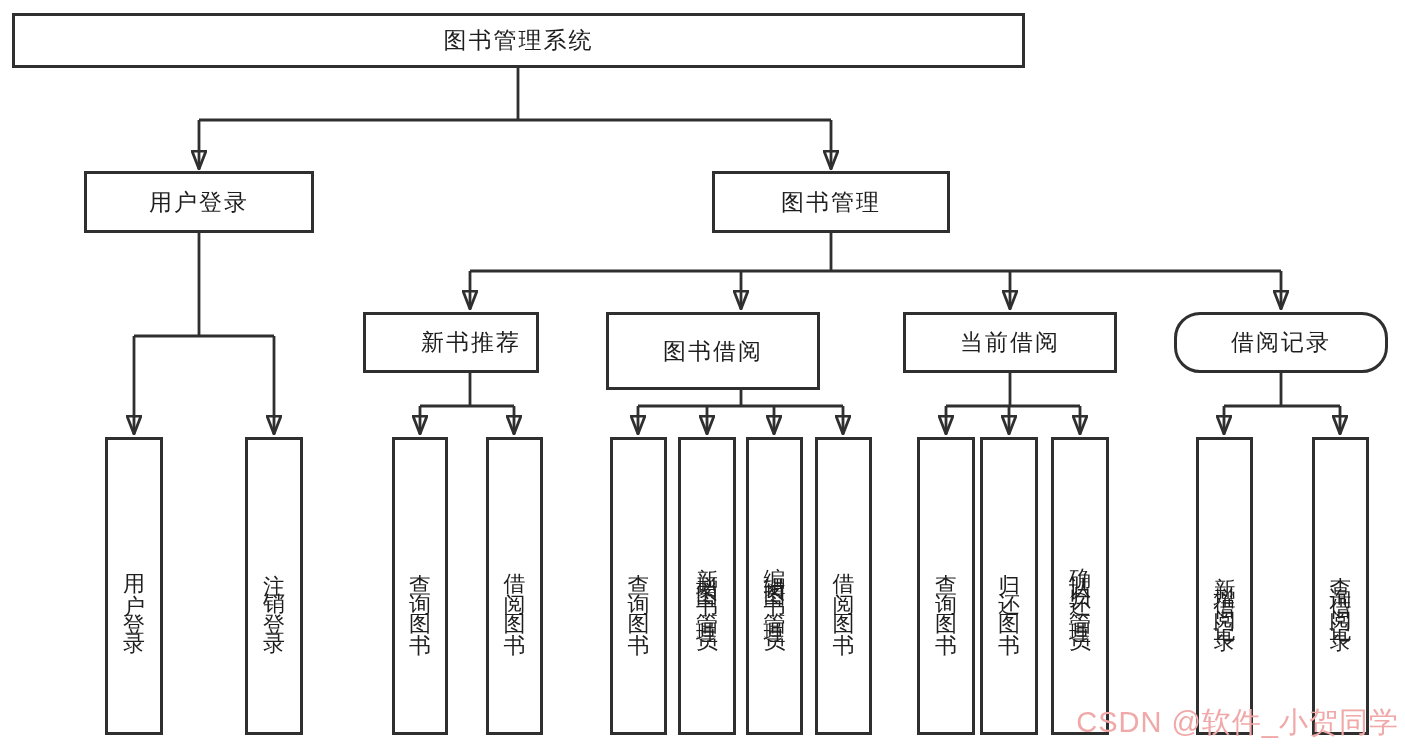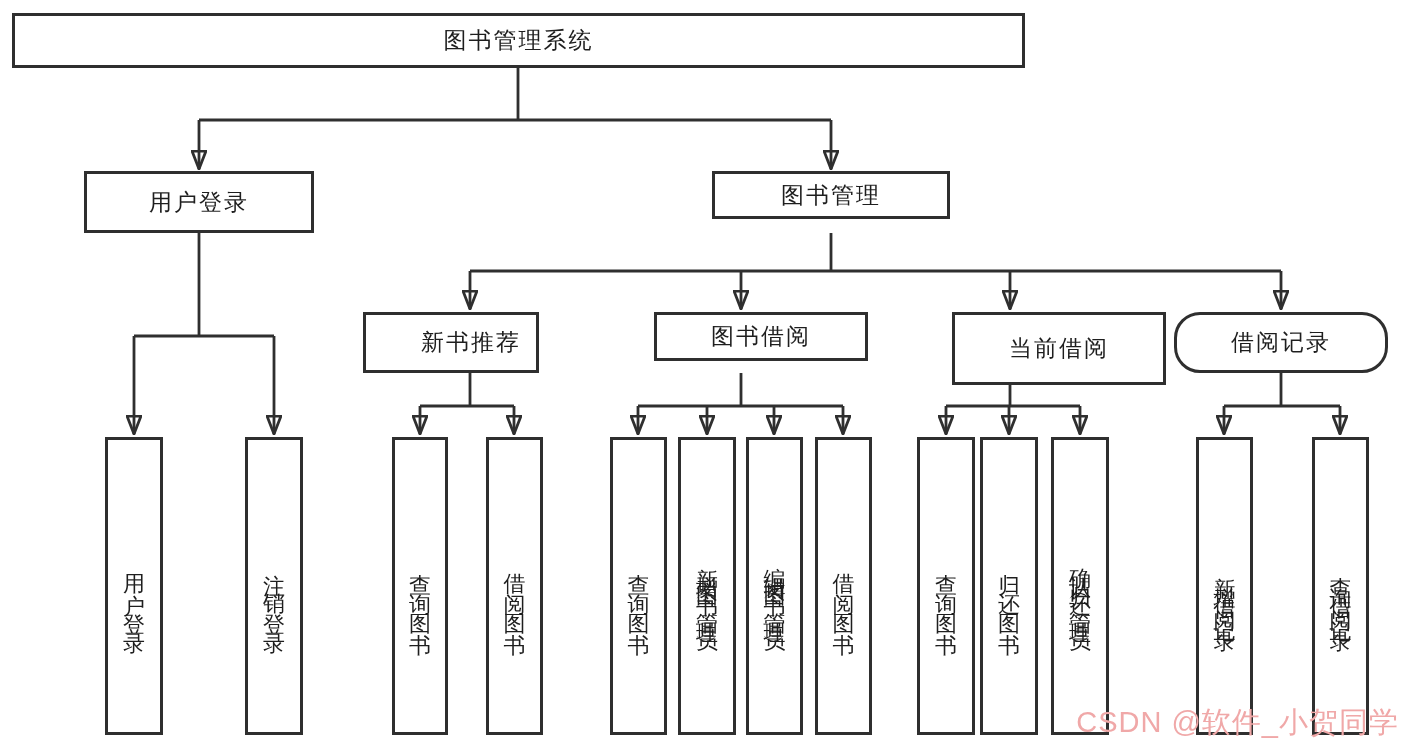--- a/index.html
+++ b/index.html
@@ -125,31 +125,31 @@
     </g>
   </svg>
 
   <div class="node h" style="left:12px;top:13px;width:1013px;height:55px;">
     <span>图书管理系统</span>
   </div>
 
   <div class="node h" style="left:84px;top:171px;width:230px;height:62px;">
     <span>用户登录</span>
   </div>
-  <div class="node h" style="left:712px;top:171px;width:238px;height:48px;">
+  <div class="node h" style="left:712px;top:171px;width:238px;height:62px;">
     <span>图书管理</span>
   </div>
 
   <div class="node h" style="left:363px;top:312px;width:176px;height:61px;padding-left:40px;">
     <span>新书推荐</span>
   </div>
-  <div class="node h" style="left:654px;top:312px;width:214px;height:49px;">
+  <div class="node h" style="left:606px;top:312px;width:214px;height:78px;">
     <span>图书借阅</span>
   </div>
-  <div class="node h" style="left:952px;top:312px;width:214px;height:73px;">
+  <div class="node h" style="left:903px;top:312px;width:214px;height:61px;">
     <span>当前借阅</span>
   </div>
   <div class="node h" style="left:1174px;top:312px;width:214px;height:61px;border-radius:26px;">
     <span>借阅记录</span>
   </div>
 
   <div class="node v" style="left:105px;top:437px;width:58px;height:298px;">
     <span class="vtext sp-lg">用户登录</span>
   </div>
   <div class="node v" style="left:245px;top:437px;width:58px;height:298px;">

